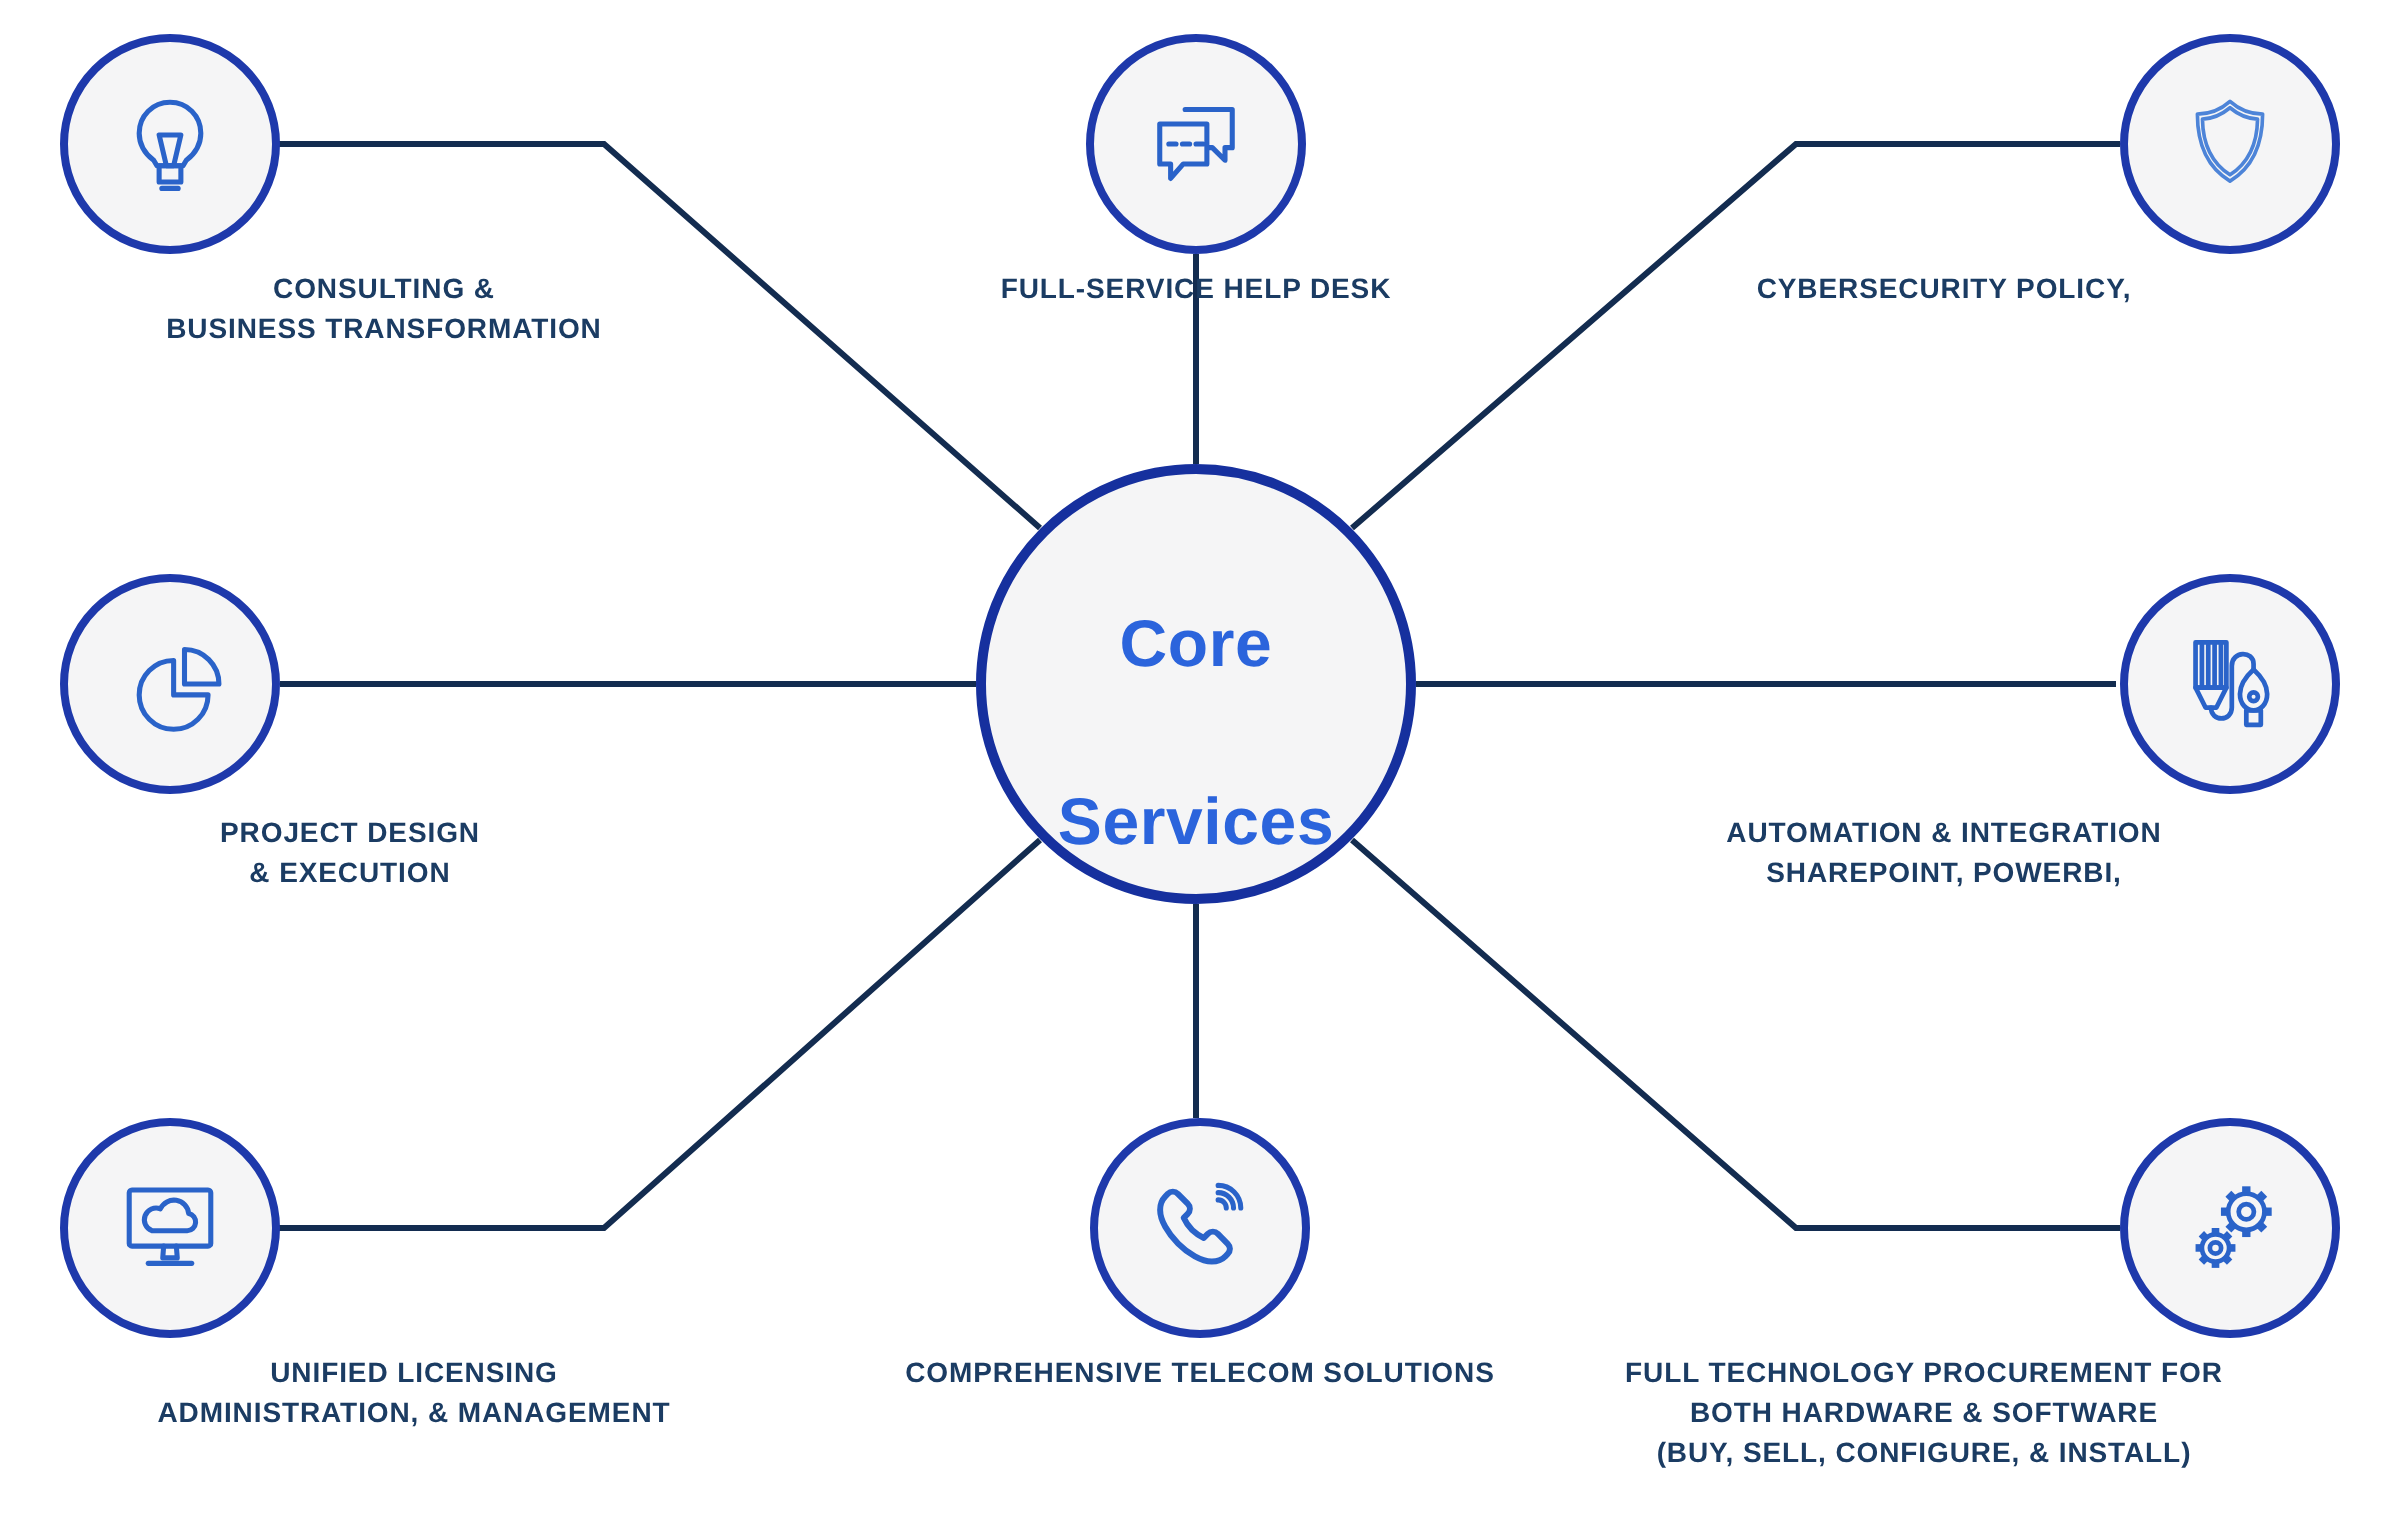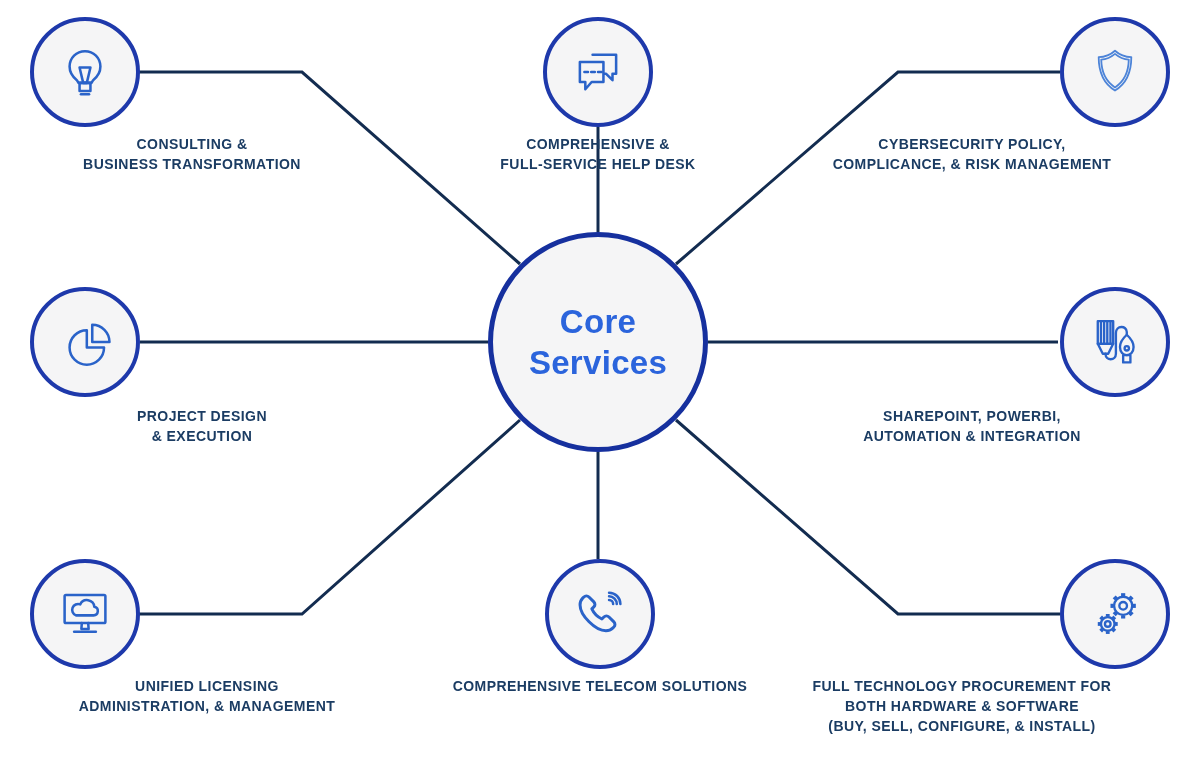--- a/index.html
+++ b/index.html
@@ -44,20 +44,21 @@
     background:var(--circle-fill);
     display:flex;flex-direction:column;align-items:center;justify-content:center;
     box-sizing:content-box;
   }
   .center-circle span{
     display:block;
     color:var(--center-text);
     font-size:33px;font-weight:700;
     line-height:41px;letter-spacing:0.3px;
     text-align:center;
+    margin-top:48px;
   }
   .label{
     position:absolute;
     color:var(--label-text);
     font-size:14px;font-weight:700;
     letter-spacing:0.45px;
     line-height:20px;
   }
   .label span{display:block;}
   .label.align-left{text-align:center;}
@@ -101,60 +102,58 @@
   </div>
 
   <div class="node-circle" style="left:543px;top:17px">
     <svg viewBox="0 0 64 64" fill="none" stroke="var(--icon-stroke)" stroke-width="2.8" stroke-linejoin="round" stroke-linecap="round">
       <path d="M26 13 H52 V34 H48 L48 41 L41 34 H38"></path>
       <path d="M12 21 H38 V43 H25 L18 51 V43 H12 Z" fill="var(--circle-fill)"></path>
       <path d="M17 32 H21 M24.5 32 H28.5 M32 32 H36"></path>
     </svg>
   </div>
   <div class="label align-center" style="left:418px;top:134px;width:360px">
-    <span>COMPREHENSIVE &amp;</span>
     <span>FULL-SERVICE HELP DESK</span>
   </div>
 
   <div class="node-circle" style="left:1060px;top:17px">
     <svg viewBox="0 0 64 64" fill="none" stroke="var(--shield-stroke)" stroke-width="2" stroke-linejoin="round" stroke-linecap="round">
       <path d="M32 8.5 C27 13 20.5 15.5 14 15.5 C14 32 19.5 45 32 52.5 C44.5 45 50 32 50 15.5 C43.5 15.5 37 13 32 8.5 Z"></path>
       <path d="M32 12 C27.5 15.8 22 18 16.8 18.3 C17 32 22 42.5 32 49 C42 42.5 47 32 47.2 18.3 C42 18 36.5 15.8 32 12 Z"></path>
     </svg>
   </div>
   <div class="label align-right" style="right:28px;top:134px;width:400px">
     <span>CYBERSECURITY POLICY,</span>
-    <span>COMPLICANCE, &amp; RISK MANAGEMENT</span>
   </div>
 
   <div class="node-circle" style="left:30px;top:287px">
     <svg viewBox="0 0 64 64" fill="none" stroke="var(--icon-stroke)" stroke-width="2.8" stroke-linejoin="round" stroke-linecap="round">
       <path d="M34 19 A19 19 0 1 0 53 38 L34 38 Z"></path>
       <path d="M40 32 V13 A19 19 0 0 1 59 32 Z"></path>
     </svg>
   </div>
-  <div class="label align-left" style="left:37px;top:406px;width:330px">
+  <div class="label align-left" style="left:10px;top:406px;width:330px">
     <span>PROJECT DESIGN</span>
     <span>&amp; EXECUTION</span>
   </div>
 
   <div class="node-circle" style="left:1060px;top:287px">
     <svg viewBox="0 0 64 64" fill="none" stroke="var(--icon-stroke)" stroke-width="2.6" stroke-linejoin="round" stroke-linecap="round">
       <rect x="13" y="9" width="17" height="25"></rect>
       <path d="M16.5 9 V34 M20 9 V34 M23.5 9 V34 M27 9 V34"></path>
       <path d="M13 34 L30 34 L24.5 45 L18.5 45 Z"></path>
       <path d="M21.5 45 C21.5 53 33 53 33 45 V22 C33 13.5 45 13.5 45 21 V24"></path>
       <path d="M45 24 C39.5 29 37.5 33 37.5 37.5 C37.5 43 41 46.5 45 46.5 C49 46.5 52.5 43 52.5 37.5 C52.5 33 50.5 29 45 24 Z"></path>
       <circle cx="45" cy="39" r="2.4"></circle>
       <rect x="41" y="46.5" width="8" height="8"></rect>
     </svg>
   </div>
   <div class="label align-right" style="right:28px;top:406px;width:400px">
+    <span>AUTOMATION &amp; INTEGRATION</span>
     <span>SHAREPOINT, POWERBI,</span>
-    <span>AUTOMATION &amp; INTEGRATION</span>
   </div>
 
   <div class="node-circle" style="left:30px;top:559px">
     <svg viewBox="0 0 64 64" fill="none" stroke="var(--icon-stroke)" stroke-width="2.8" stroke-linejoin="round" stroke-linecap="round">
       <rect x="9.5" y="11" width="45" height="31" rx="1.5"></rect>
       <path d="M22 33.5 H41.5 A4.8 4.8 0 0 0 42.3 24 A8.2 8.2 0 0 0 26.7 21.4 A6.1 6.1 0 0 0 22 33.5 Z"></path>
       <path d="M28.5 42 L28 48.5 H36 L35.5 42"></path>
       <path d="M20 51.5 H44"></path>
     </svg>
   </div>

